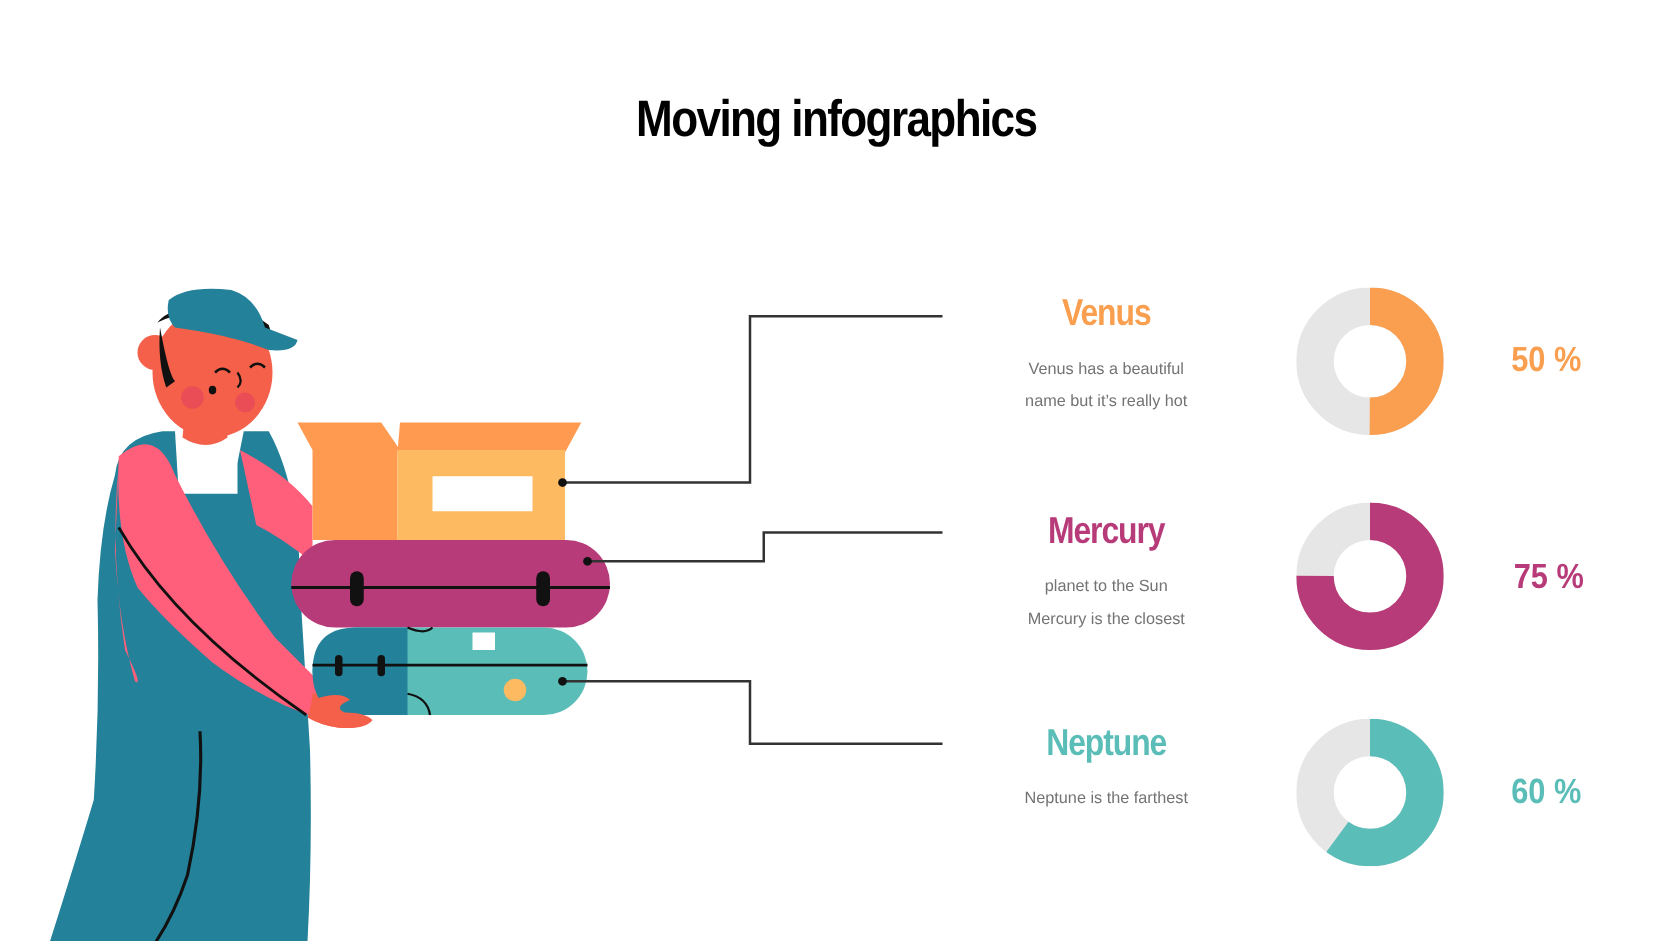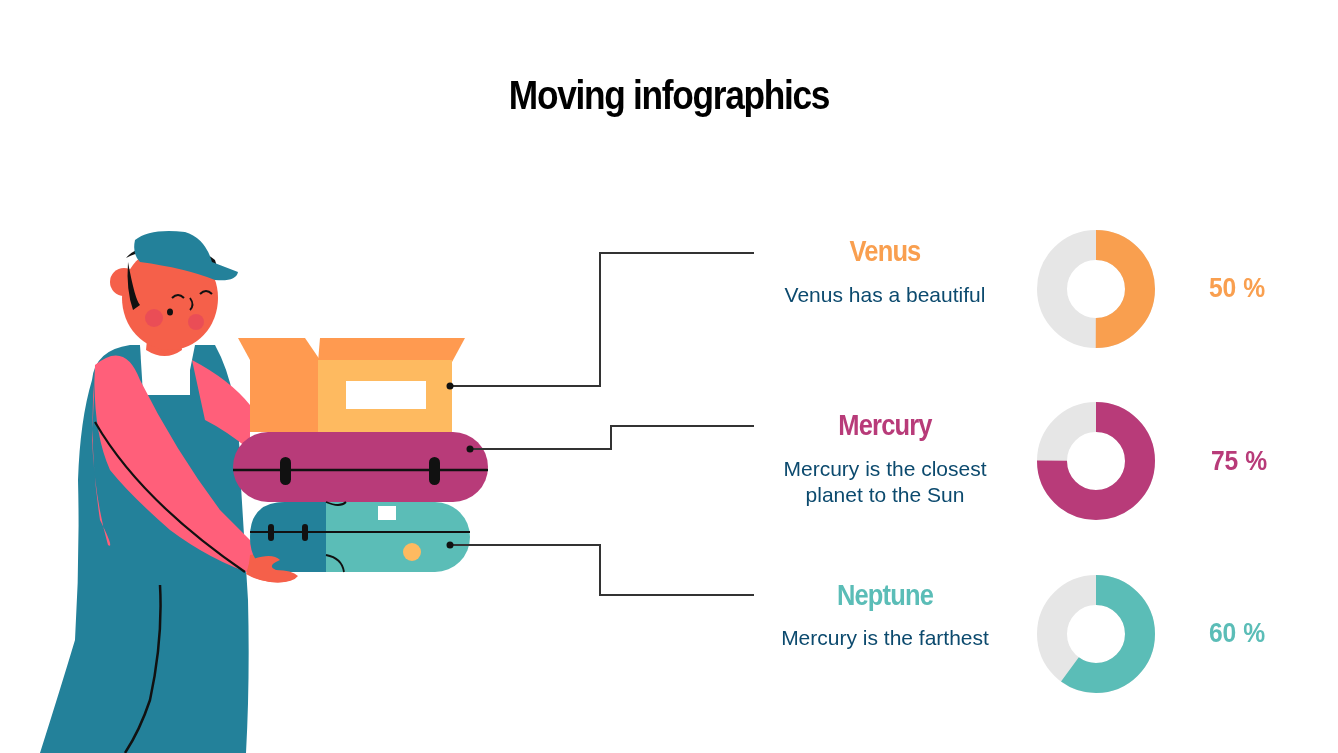--- a/index.html
+++ b/index.html
@@ -1,21 +1,21 @@
 <!DOCTYPE html>
 <html><head>
 <meta charset="utf-8">
 <style>
   html, body { margin:0; padding:0; background:#ffffff; }
   body { width:1338px; height:753px; position:relative; overflow:hidden; font-family:"Liberation Sans", sans-serif; }
   .title { position:absolute; left:0; width:1338px; top:72px; text-align:center; font-family:"Liberation Sans", sans-serif; font-weight:700; font-size:41px; letter-spacing:-1.5px; color:#000; transform:scaleX(0.86); transform-origin:669px 0; }
   .illustration { position:absolute; left:0; top:0; }
   .connectors { position:absolute; left:0; top:0; pointer-events:none; }
   .item-title { position:absolute; width:260px; text-align:center; font-weight:700; font-size:30px; letter-spacing:-1px; transform:scaleX(0.85); }
-  .item-desc { position:absolute; width:260px; text-align:center; font-size:21px; line-height:26px; color:#0c4a6e; }
+  .item-desc { position:absolute; width:260px; text-align:center; font-size:13px; line-height:26px; color:#737373; }
   .donut { position:absolute; }
   .pct { position:absolute; width:100px; text-align:center; font-weight:700; font-size:28px; transform:scaleX(0.88); }
 </style>
 </head>
 <body>
 
 <div class="title">Moving infographics</div>
 
 <svg class="illustration" width="520" height="753" viewBox="0 0 520 753">
 
@@ -85,39 +85,40 @@
   <circle cx="450" cy="386" r="3.5" fill="#111"></circle>
   <polyline points="470,449 611,449 611,426 754,426" fill="none" stroke="#333" stroke-width="2"></polyline>
   <circle cx="470" cy="449" r="3.5" fill="#111"></circle>
   <polyline points="450,545 600,545 600,595 754,595" fill="none" stroke="#333" stroke-width="2"></polyline>
   <circle cx="450" cy="545" r="3.5" fill="#111"></circle>
 </svg>
 
 <div class="item-title" style="left:755px; top:234px; color:#F99F4F;">Venus</div>
 <div class="item-desc" style="left:755px; top:282px;">
   <div>Venus has a beautiful</div>
+  <div>name but it’s really hot</div>
 </div>
 <svg class="donut" style="left:1037px; top:230px;" width="118" height="118" viewBox="0 0 118 118">
   <circle cx="59" cy="59" r="44" fill="none" stroke="#E6E6E6" stroke-width="30"></circle>
   <circle cx="59" cy="59" r="44" fill="none" stroke="#F99F4F" stroke-width="30" stroke-dasharray="138.23 276.46" transform="rotate(-90 59 59)"></circle>
 </svg>
 <div class="pct" style="left:1187px; top:272px; color:#F99F4F;">50 %</div>
 
 <div class="item-title" style="left:755px; top:408px; color:#B83B79;">Mercury</div>
 <div class="item-desc" style="left:755px; top:456px;">
+  <div>planet to the Sun</div>
   <div>Mercury is the closest</div>
-  <div>planet to the Sun</div>
 </div>
 <svg class="donut" style="left:1037px; top:402px;" width="118" height="118" viewBox="0 0 118 118">
   <circle cx="59" cy="59" r="44" fill="none" stroke="#E6E6E6" stroke-width="30"></circle>
   <circle cx="59" cy="59" r="44" fill="none" stroke="#B83B79" stroke-width="30" stroke-dasharray="207.35 276.46" transform="rotate(-90 59 59)"></circle>
 </svg>
 <div class="pct" style="left:1189px; top:445px; color:#B83B79;">75 %</div>
 
 <div class="item-title" style="left:755px; top:578px; color:#5BBDB7;">Neptune</div>
 <div class="item-desc" style="left:755px; top:625px;">
-  <div>Mercury is the farthest</div>
+  <div>Neptune is the farthest</div>
 </div>
 <svg class="donut" style="left:1037px; top:575px;" width="118" height="118" viewBox="0 0 118 118">
   <circle cx="59" cy="59" r="44" fill="none" stroke="#E6E6E6" stroke-width="30"></circle>
   <circle cx="59" cy="59" r="44" fill="none" stroke="#5BBDB7" stroke-width="30" stroke-dasharray="165.88 276.46" transform="rotate(-90 59 59)"></circle>
 </svg>
 <div class="pct" style="left:1187px; top:617px; color:#5BBDB7;">60 %</div>
 
 </body></html>

